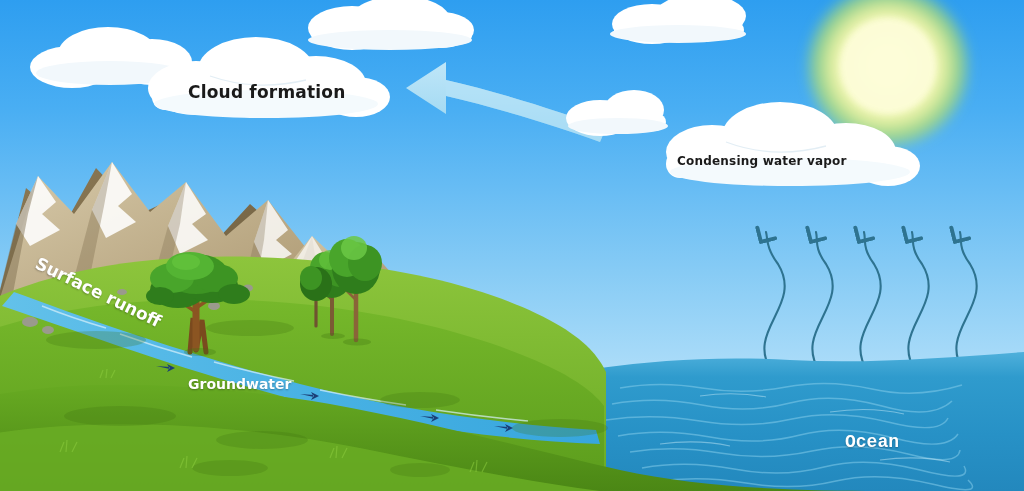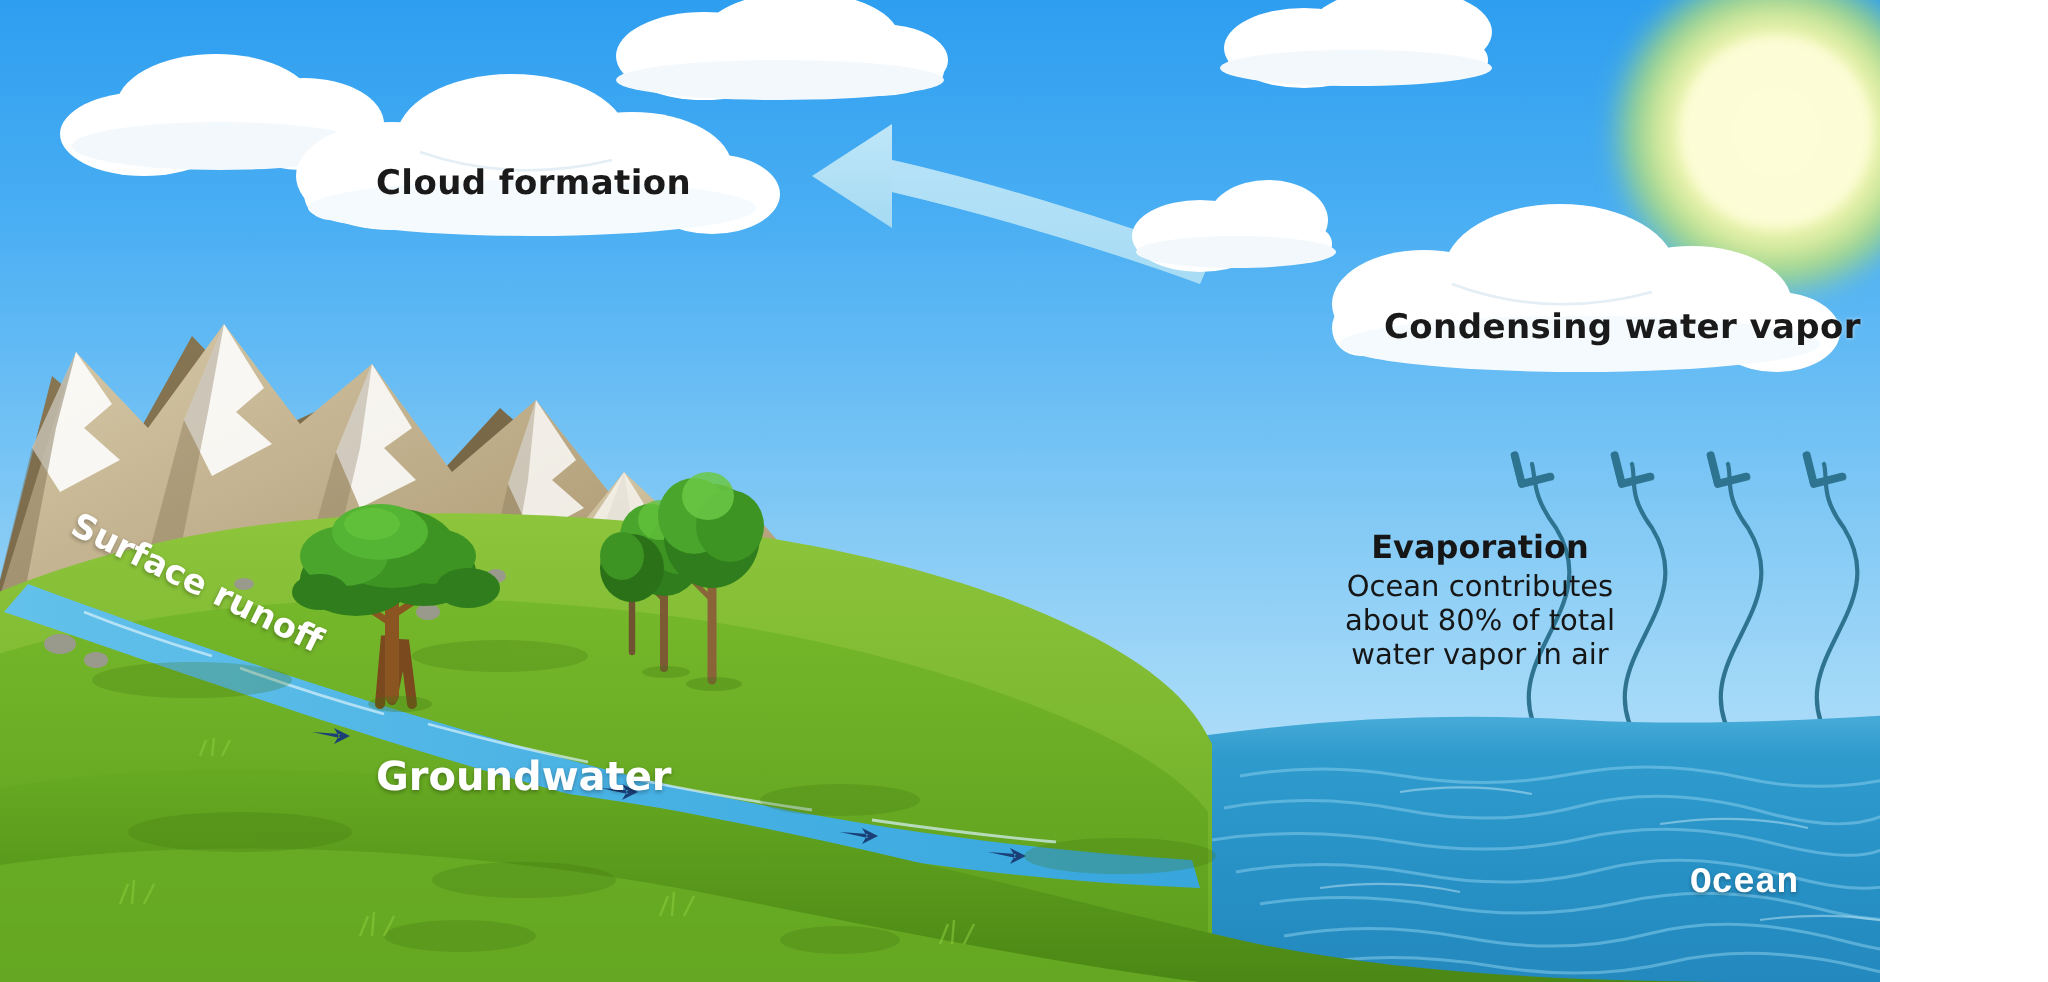--- a/index.html
+++ b/index.html
@@ -2,21 +2,21 @@
 <html><head>
 <meta charset="utf-8">
 <style>
   html, body {
     margin: 0;
     padding: 0;
     background: #ffffff;
   }
   #scene {
     position: relative;
-    width: 940px;
+    width: 1024px;
     height: 491px;
     overflow: hidden;
     font-family: "DejaVu Sans", "Liberation Sans", sans-serif;
   }
   #scene svg.layer {
     position: absolute;
     left: 0;
     top: 0;
     width: 1024px;
     height: 491px;
@@ -34,32 +34,32 @@
   .lbl-white {
     color: #ffffff;
     font-weight: bold;
     text-shadow: 0 1px 2px rgba(0,0,0,0.30);
   }
   #label-cloud-formation {
     left: 188px; top: 82px;
     font-size: 17px; letter-spacing: 0.2px;
   }
   #label-condensing {
-    left: 692px; top: 154px;
-    font-size: 17px; letter-spacing: 0.2px;
+    left: 677px; top: 154px;
+    font-size: 12px; letter-spacing: 0.2px;
   }
   #label-surface-runoff {
     left: 41px; top: 253px;
     font-size: 17px;
     transform: rotate(26deg);
     transform-origin: left top;
   }
   #label-groundwater {
     left: 188px; top: 376px;
-    font-size: 20px;
+    font-size: 14px;
   }
   #label-ocean {
     left: 845px; top: 432px;
     font-size: 18px;
     font-family: Liberation Mono, monospace;
   }
   #evaporation-block {
     position: absolute;
     left: 645px;
     top: 265px;
@@ -394,20 +394,14 @@
   <div class="lbl lbl-dark" id="label-cloud-formation">Cloud formation</div>
 
   <div class="lbl lbl-dark" id="label-condensing">Condensing water vapor</div>
 
   <div class="lbl lbl-white" id="label-surface-runoff">Surface runoff</div>
 
   <div class="lbl lbl-white" id="label-groundwater">Groundwater</div>
 
   <div class="lbl lbl-white" id="label-ocean">Ocean</div>
 
-  <div id="evaporation-block">
-    <span class="evap-title">Evaporation</span>
-    <span class="evap-line">Ocean contributes</span>
-    <span class="evap-line">about 80% of total</span>
-    <span class="evap-line">water vapor in air</span>
-  </div>
 
 </div>
 
 </body></html>

